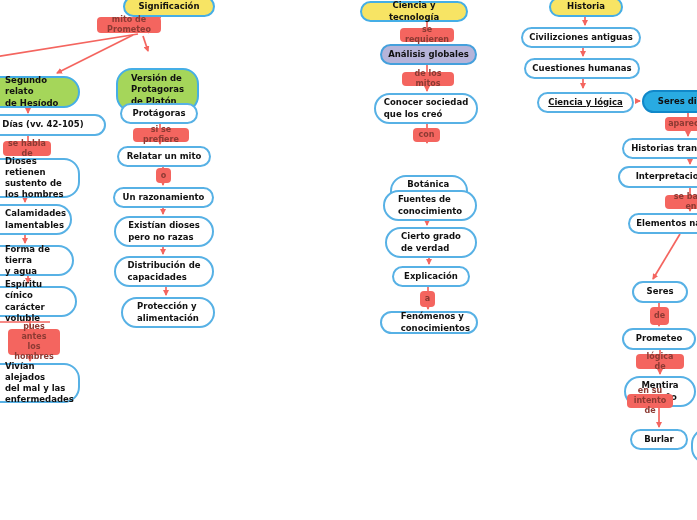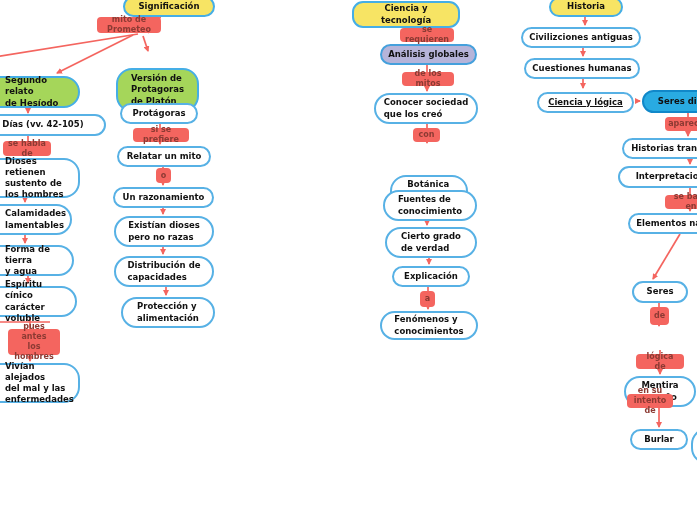--- a/index.html
+++ b/index.html
@@ -150,21 +150,21 @@
 pero no razas</span>
     </div>
     <div class="node white" style="left: 114px; top: 256px; width: 100px; height: 31px; border-radius: 16px;">
       <span>Distribución de
 capacidades</span>
     </div>
     <div class="node white" style="left: 121px; top: 297px; width: 94px; height: 31px; border-radius: 16px;">
       <span>Protección y
 alimentación</span>
     </div>
-    <div class="node yellow single" style="left: 352px; top: 1px; width: 108px; height: 27px; border-radius: 11px;">
+    <div class="node yellow single" style="left: 360px; top: 1px; width: 108px; height: 21px; border-radius: 11px;">
       <span>Ciencia y tecnología</span>
     </div>
     <div class="label" style="left: 400px; top: 28px; width: 54px; height: 14px;">
       <span>se requieren</span>
     </div>
     <div class="node purple single" style="left: 380px; top: 44px; width: 97px; height: 21px; border-radius: 11px;">
       <span>Análisis globales</span>
     </div>
     <div class="label" style="left: 402px; top: 72px; width: 52px; height: 14px;">
       <span>de los mitos</span>
@@ -188,21 +188,21 @@
     <div class="node white" style="left: 385px; top: 227px; width: 92px; height: 31px; border-radius: 16px;">
       <span>Cierto grado
 de verdad</span>
     </div>
     <div class="node white single" style="left: 392px; top: 266px; width: 78px; height: 21px; border-radius: 11px;">
       <span>Explicación</span>
     </div>
     <div class="label" style="left: 420px; top: 291px; width: 15px; height: 16px;">
       <span>a</span>
     </div>
-    <div class="node white" style="left: 380px; top: 311px; width: 98px; height: 29px; border-radius: 16px;">
+    <div class="node white" style="left: 380px; top: 311px; width: 98px; height: 23px; border-radius: 16px; justify-content: flex-end;">
       <span>Fenómenos y
 conocimientos</span>
     </div>
     <div class="node yellow single" style="left: 549px; top: -3px; width: 74px; height: 20px; border-radius: 10px;">
       <span>Historia</span>
     </div>
     <div class="node white single" style="left: 521px; top: 27px; width: 120px; height: 21px; border-radius: 11px;">
       <span>Civilizciones antiguas</span>
     </div>
     <div class="node white single" style="left: 524px; top: 58px; width: 116px; height: 21px; border-radius: 11px;">
@@ -227,20 +227,23 @@
       <span>se basa en</span>
     </div>
     <div class="node white single" style="left: 628px; top: 213px; width: 115px; height: 21px; border-radius: 11px;">
       <span>Elementos naturales</span>
     </div>
     <div class="node white single" style="left: 632px; top: 281px; width: 56px; height: 22px; border-radius: 11px;">
       <span>Seres</span>
     </div>
     <div class="label" style="left: 650px; top: 307px; width: 19px; height: 18px;">
       <span>de</span>
+    </div>
+    <div class="node white single" style="left: 622px; top: 328px; width: 74px; height: 22px; border-radius: 11px;">
+      <span>Prometeo</span>
     </div>
     <div class="label" style="left: 636px; top: 354px; width: 48px; height: 15px;">
       <span>lógica de</span>
     </div>
     <div class="node white" style="left: 624px; top: 376px; width: 72px; height: 31px; border-radius: 16px;">
       <span>Mentira
 engaño</span>
     </div>
     <div class="label" style="left: 627px; top: 394px; width: 46px; height: 14px;">
       <span>en su intento de</span>

